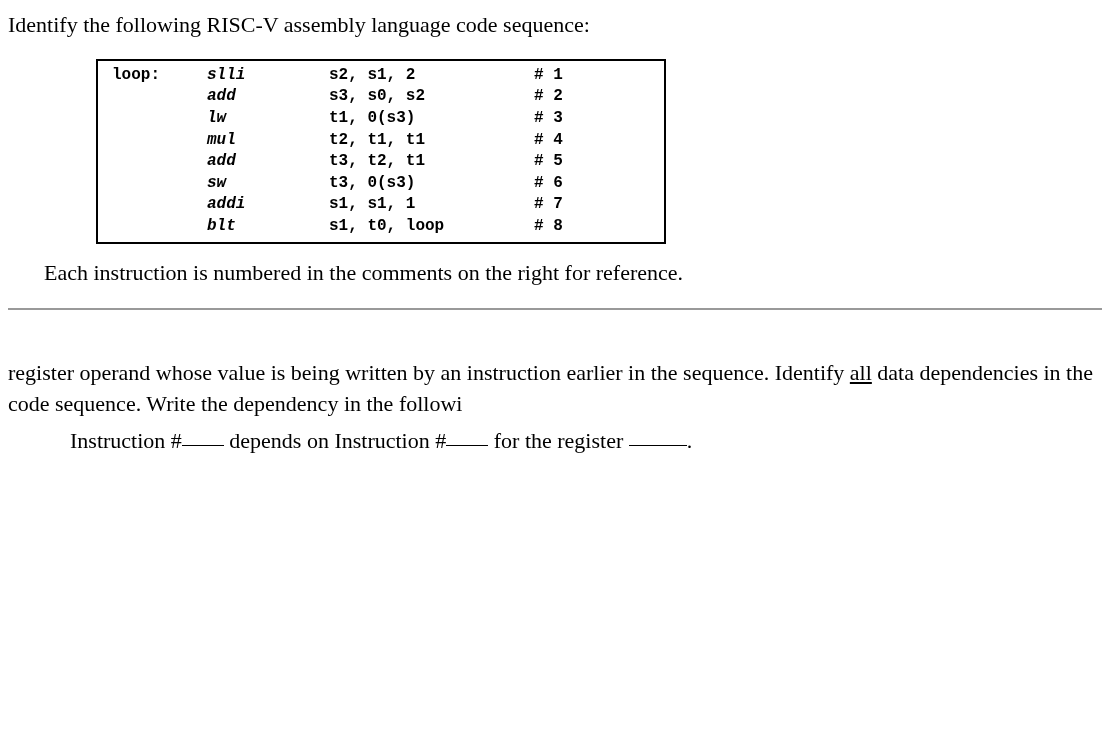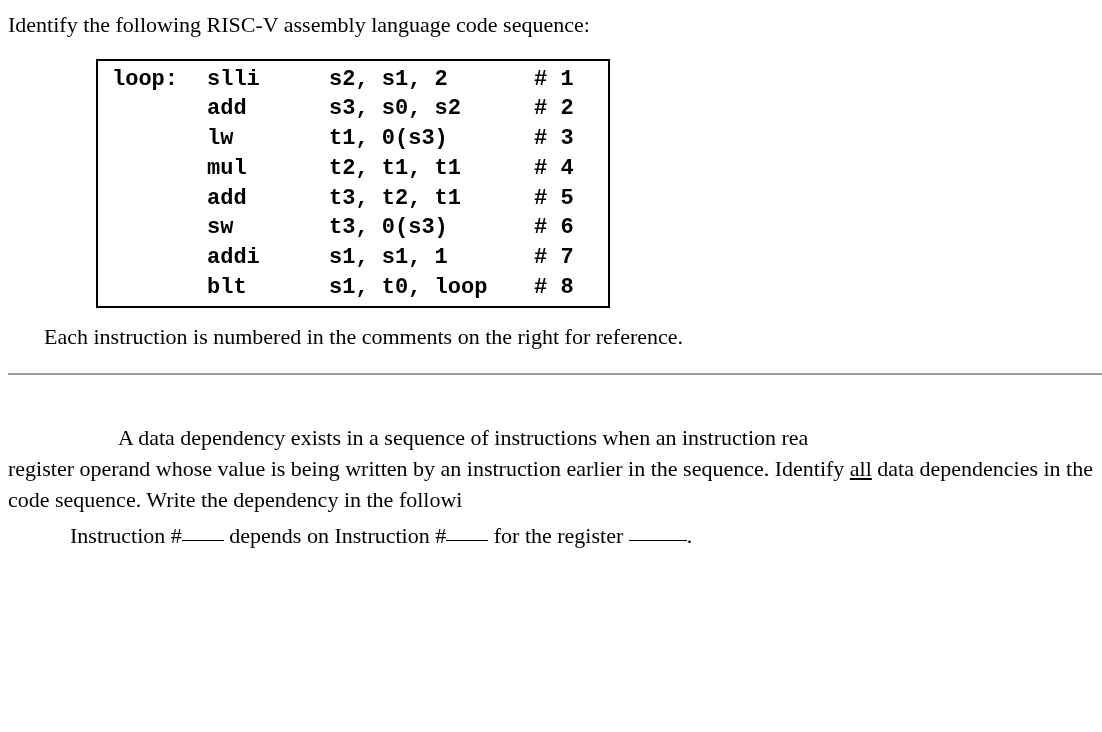--- a/index.html
+++ b/index.html
@@ -16,38 +16,39 @@
       width: 1102px;
       line-height: 1.4;
     }
     .intro-text {
       margin-bottom: 18px;
     }
     .code-block {
       border: 2px solid #000;
       margin-left: 88px;
       margin-right: auto;
-      width: 514px;
+      width: 570px;
       padding: 4px 14px 4px 14px;
       font-family: 'Courier New', monospace;
-      font-size: 22px;
+      font-size: 16px;
       font-weight: bold;
       line-height: 1.35;
       white-space: pre;
     }
     .code-row {
       display: flex;
     }
     .code-label {
       width: 95px;
       flex-shrink: 0;
     }
     .code-op {
       width: 82px;
       flex-shrink: 0;
+      font-style: italic;
     }
     .code-args {
       width: 205px;
       flex-shrink: 0;
       margin-left: 40px;
     }
     .code-comment {
       flex-shrink: 0;
     }
     .after-code {
@@ -96,19 +97,18 @@
 
 <div class="intro-text">Identify the following RISC-V assembly language code sequence:</div>
 
 <div class="code-block"><div class="code-row"><span class="code-label">loop:</span><span class="code-op">slli</span><span class="code-args">s2, s1, 2</span><span class="code-comment"># 1</span></div><div class="code-row"><span class="code-label"></span><span class="code-op">add</span><span class="code-args">s3, s0, s2</span><span class="code-comment"># 2</span></div><div class="code-row"><span class="code-label"></span><span class="code-op">lw</span><span class="code-args">t1, 0(s3)</span><span class="code-comment"># 3</span></div><div class="code-row"><span class="code-label"></span><span class="code-op">mul</span><span class="code-args">t2, t1, t1</span><span class="code-comment"># 4</span></div><div class="code-row"><span class="code-label"></span><span class="code-op">add</span><span class="code-args">t3, t2, t1</span><span class="code-comment"># 5</span></div><div class="code-row"><span class="code-label"></span><span class="code-op">sw</span><span class="code-args">t3, 0(s3)</span><span class="code-comment"># 6</span></div><div class="code-row"><span class="code-label"></span><span class="code-op">addi</span><span class="code-args">s1, s1, 1</span><span class="code-comment"># 7</span></div><div class="code-row"><span class="code-label"></span><span class="code-op">blt</span><span class="code-args">s1, t0, loop</span><span class="code-comment"># 8</span></div></div>
 
 <div class="after-code">Each instruction is numbered in the comments on the right for reference.</div>
 
 <hr class="divider">
 
 <div class="paragraph">
-  <div class="indent-first"><span>A data dependency exists in a sequence of instructions when an instruction rea</span></div>
   <span>register operand whose value is being written by an instruction earlier in the sequence.  Identify </span><span class="underline">all</span><span> data dependencies in the code sequence.  Write the dependency in the followi</span>
 </div>
 
 <div class="answer-format">
   <span>Instruction #</span><span class="blank"></span><span> depends on Instruction #</span><span class="blank"></span><span> for the register </span><span class="blank-long"></span><span>.</span>
 </div>
 
 </body></html>

